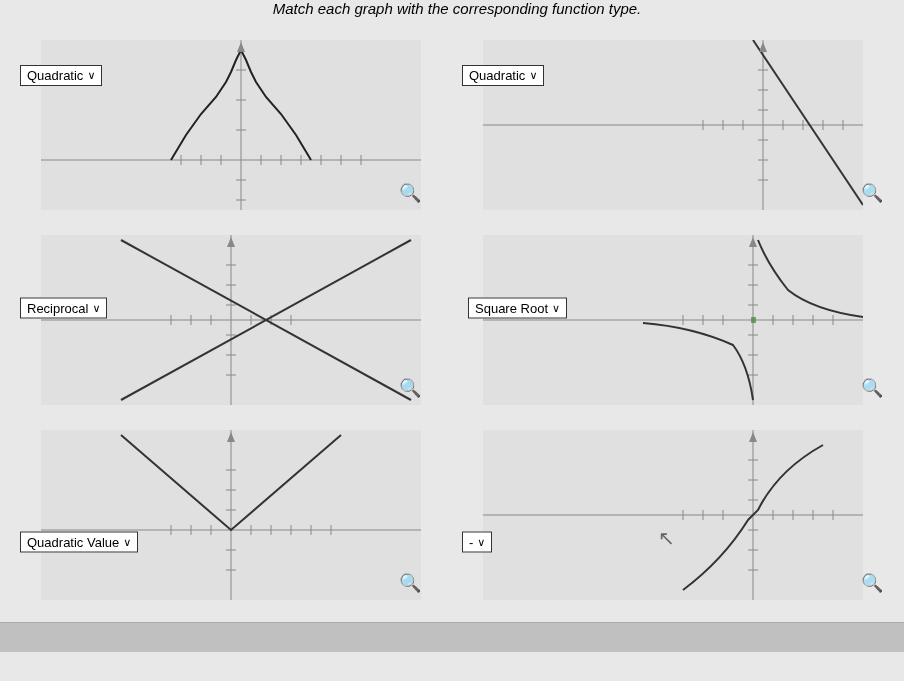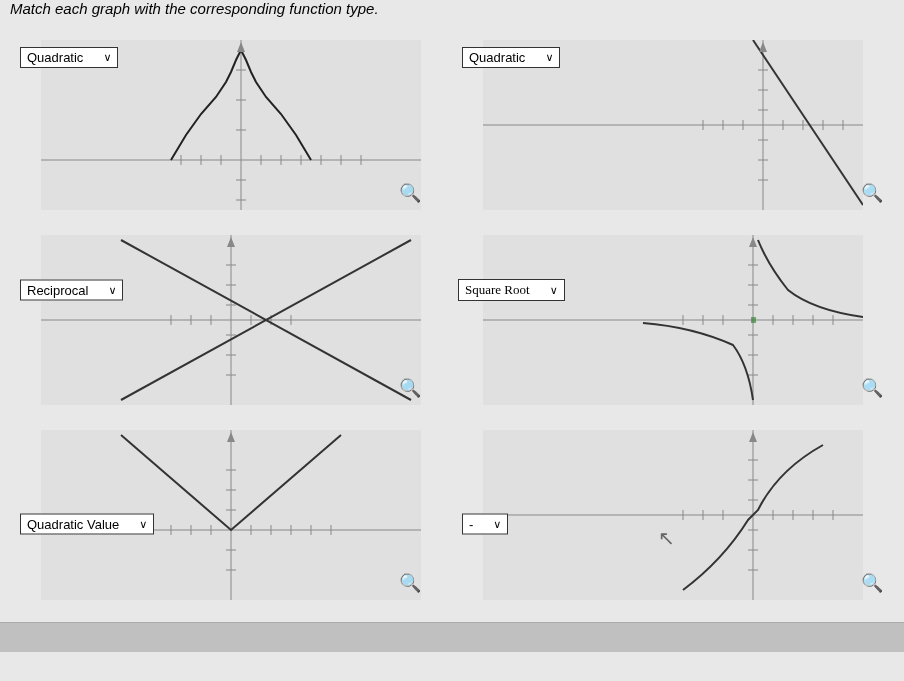--- a/index.html
+++ b/index.html
@@ -24,21 +24,21 @@
     .title {
       font-size: 18px;
       font-weight: bold;
       text-align: center;
       margin-top: 10px;
       margin-bottom: 2px;
     }
     .subtitle {
       font-size: 15px;
       font-style: italic;
-      text-align: left;
+      text-align: center;
       width: 100%;
       padding-left: 10px;
       margin-bottom: 10px;
     }
     .graphs-grid {
       display: grid;
       grid-template-columns: 1fr 1fr;
       grid-template-rows: 1fr 1fr 1fr;
       gap: 0px;
       width: 100%;
@@ -64,23 +64,24 @@
     }
     .dropdown-label {
       position: absolute;
       background: white;
       border: 1px solid #333;
       padding: 2px 6px;
       font-size: 13px;
       cursor: pointer;
       display: flex;
       align-items: center;
-      gap: 20px;
+      gap: 4px;
       z-index: 10;
       white-space: nowrap;
+      margin-top: 18px;
     }
     .dropdown-label .chevron {
       font-size: 11px;
     }
     .magnify-icon {
       position: absolute;
       font-size: 18px;
       color: #444;
       cursor: pointer;
     }
@@ -91,21 +92,21 @@
 
     
     .cell-2 .dropdown-label { top: 20px; left: 10px; }
     .cell-2 .magnify-icon { bottom: 18px; right: 10px; }
 
     
     .cell-3 .dropdown-label { top: 35%; left: 10px; transform: translateY(-50%); }
     .cell-3 .magnify-icon { bottom: 18px; right: 30px; }
 
     
-    .cell-4 .dropdown-label { top: 35%; left: 6px; transform: translateY(-50%); font-family: Liberation Serif, serif; }
+    .cell-4 .dropdown-label { top: 35%; left: 16px; transform: translateY(-50%); }
     .cell-4 .magnify-icon { bottom: 18px; right: 10px; }
 
     
     .cell-5 .dropdown-label { top: 55%; left: 10px; transform: translateY(-50%); }
     .cell-5 .magnify-icon { bottom: 18px; right: 30px; }
 
     
     .cell-6 .dropdown-label { top: 55%; left: 10px; transform: translateY(-50%); }
     .cell-6 .magnify-icon { bottom: 18px; right: 10px; }
 

